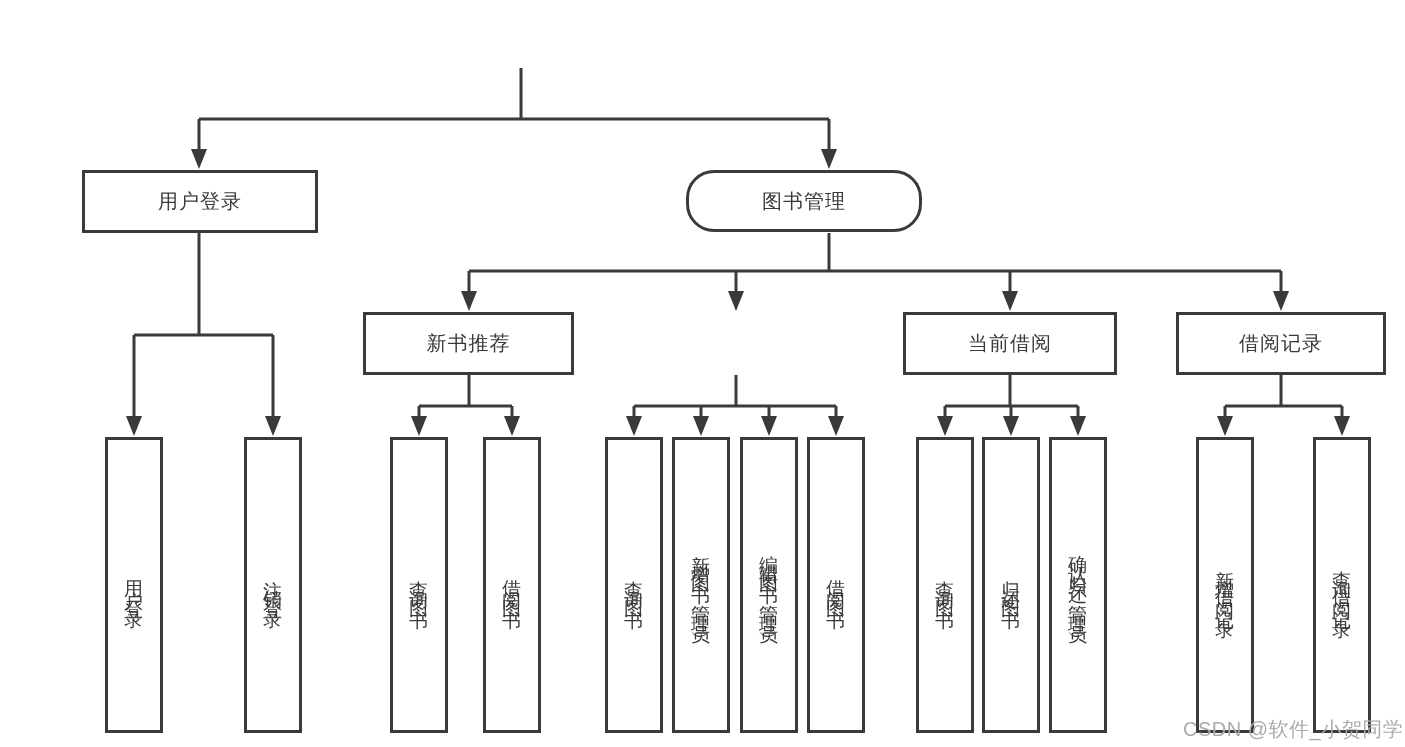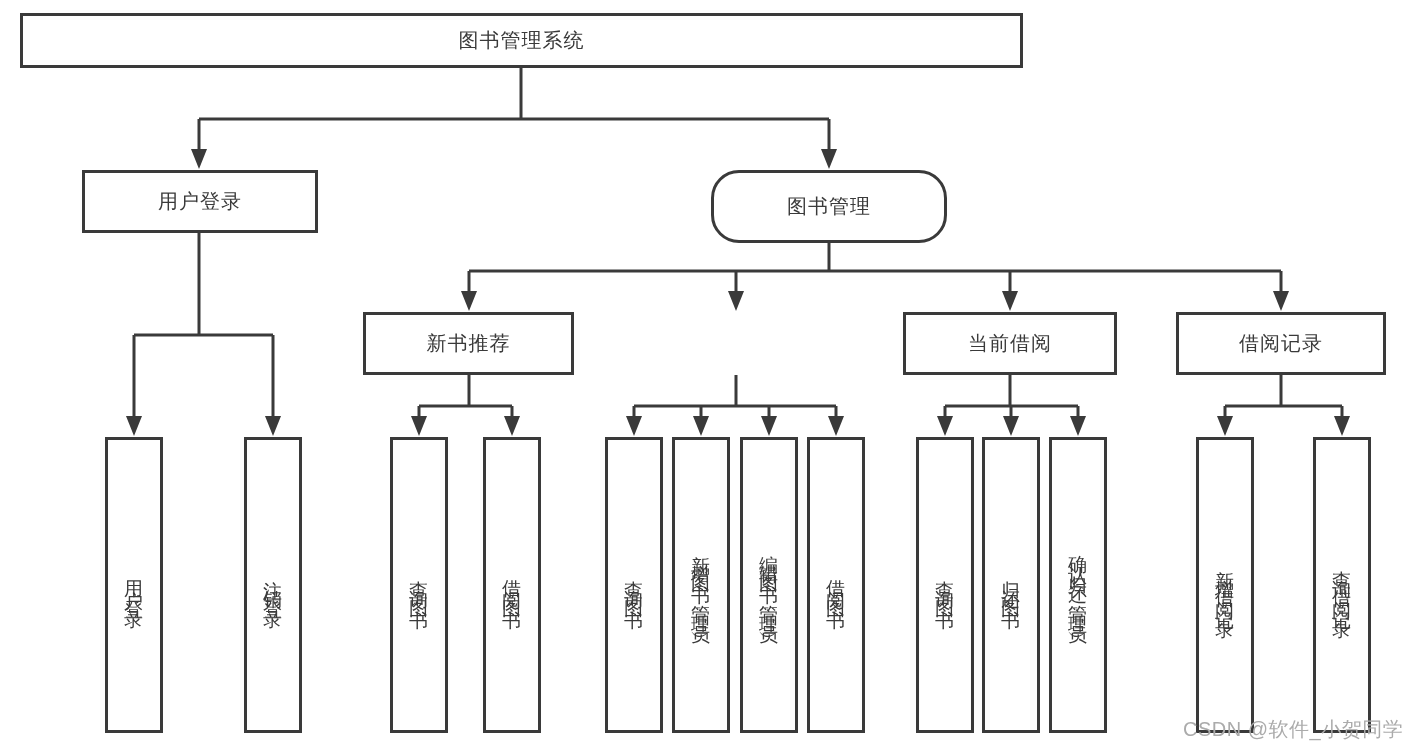--- a/index.html
+++ b/index.html
@@ -14,21 +14,21 @@
   }
   .hnode{font-size:20px;letter-spacing:1px;}
   .vnode{width:58px;top:437px;height:296px;font-size:19px;}
   .vnode .vtext{
     writing-mode:vertical-rl;text-orientation:mixed;letter-spacing:10px;
     line-height:1;white-space:nowrap;
   }
   
   #n-root{left:20px;top:13px;width:1003px;height:55px;}
   #n-user-login{left:82px;top:170px;width:236px;height:63px;}
-  #n-book-mgmt{left:711px;top:170px;width:236px;height:73px;border-radius:28px;}
+  #n-book-mgmt{left:686px;top:170px;width:236px;height:62px;border-radius:28px;}
   #n-rec{left:363px;top:312px;width:211px;height:63px;}
   #n-borrow{left:630px;top:312px;width:212px;height:63px;}
   #n-current{left:903px;top:312px;width:214px;height:63px;}
   #n-records{left:1176px;top:312px;width:210px;height:63px;}
   
   #v-login{left:105px;}
   #v-logout{left:244px;}
   #v-rec-query{left:390px;}
   #v-rec-borrow{left:483px;}
   #v-bb-query{left:605px;}
@@ -83,23 +83,20 @@
       <polygon points="761,416 777,416 769,436"></polygon>
       <polygon points="828,416 844,416 836,436"></polygon>
       <polygon points="937,416 953,416 945,436"></polygon>
       <polygon points="1003,416 1019,416 1011,436"></polygon>
       <polygon points="1070,416 1086,416 1078,436"></polygon>
       <polygon points="1217,416 1233,416 1225,436"></polygon>
       <polygon points="1334,416 1350,416 1342,436"></polygon>
     </g>
   </svg>
 
-  <div class="node hnode" id="n-root">
-    <span>图书管理系统</span>
-  </div>
 
   <div class="node hnode" id="n-user-login">
     <span>用户登录</span>
   </div>
   <div class="node hnode" id="n-book-mgmt">
     <span>图书管理</span>
   </div>
 
   <div class="node hnode" id="n-rec">
     <span>新书推荐</span>

